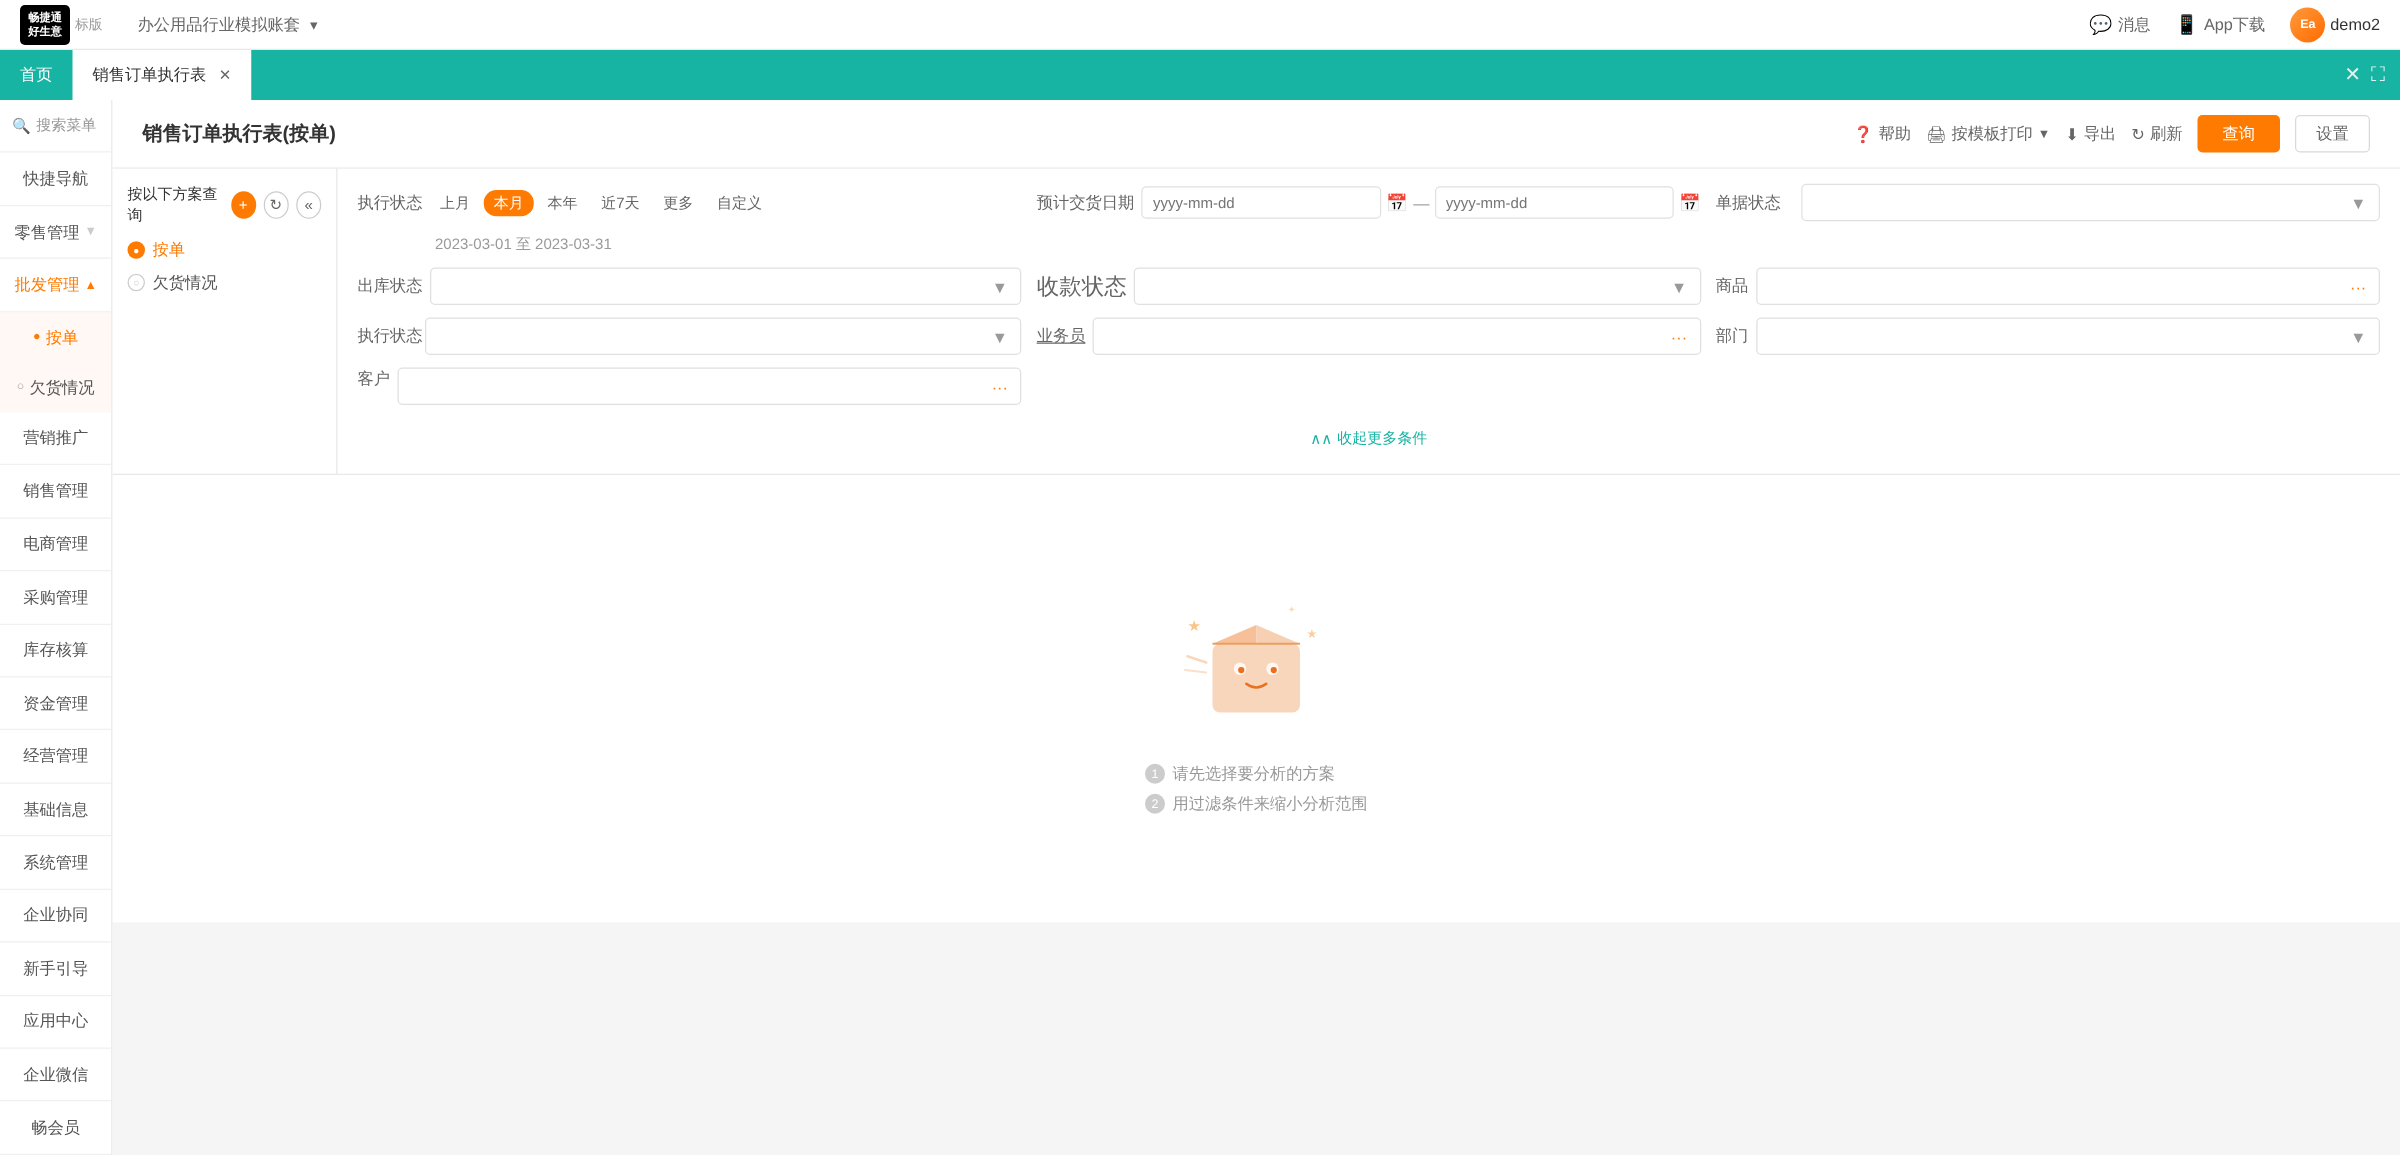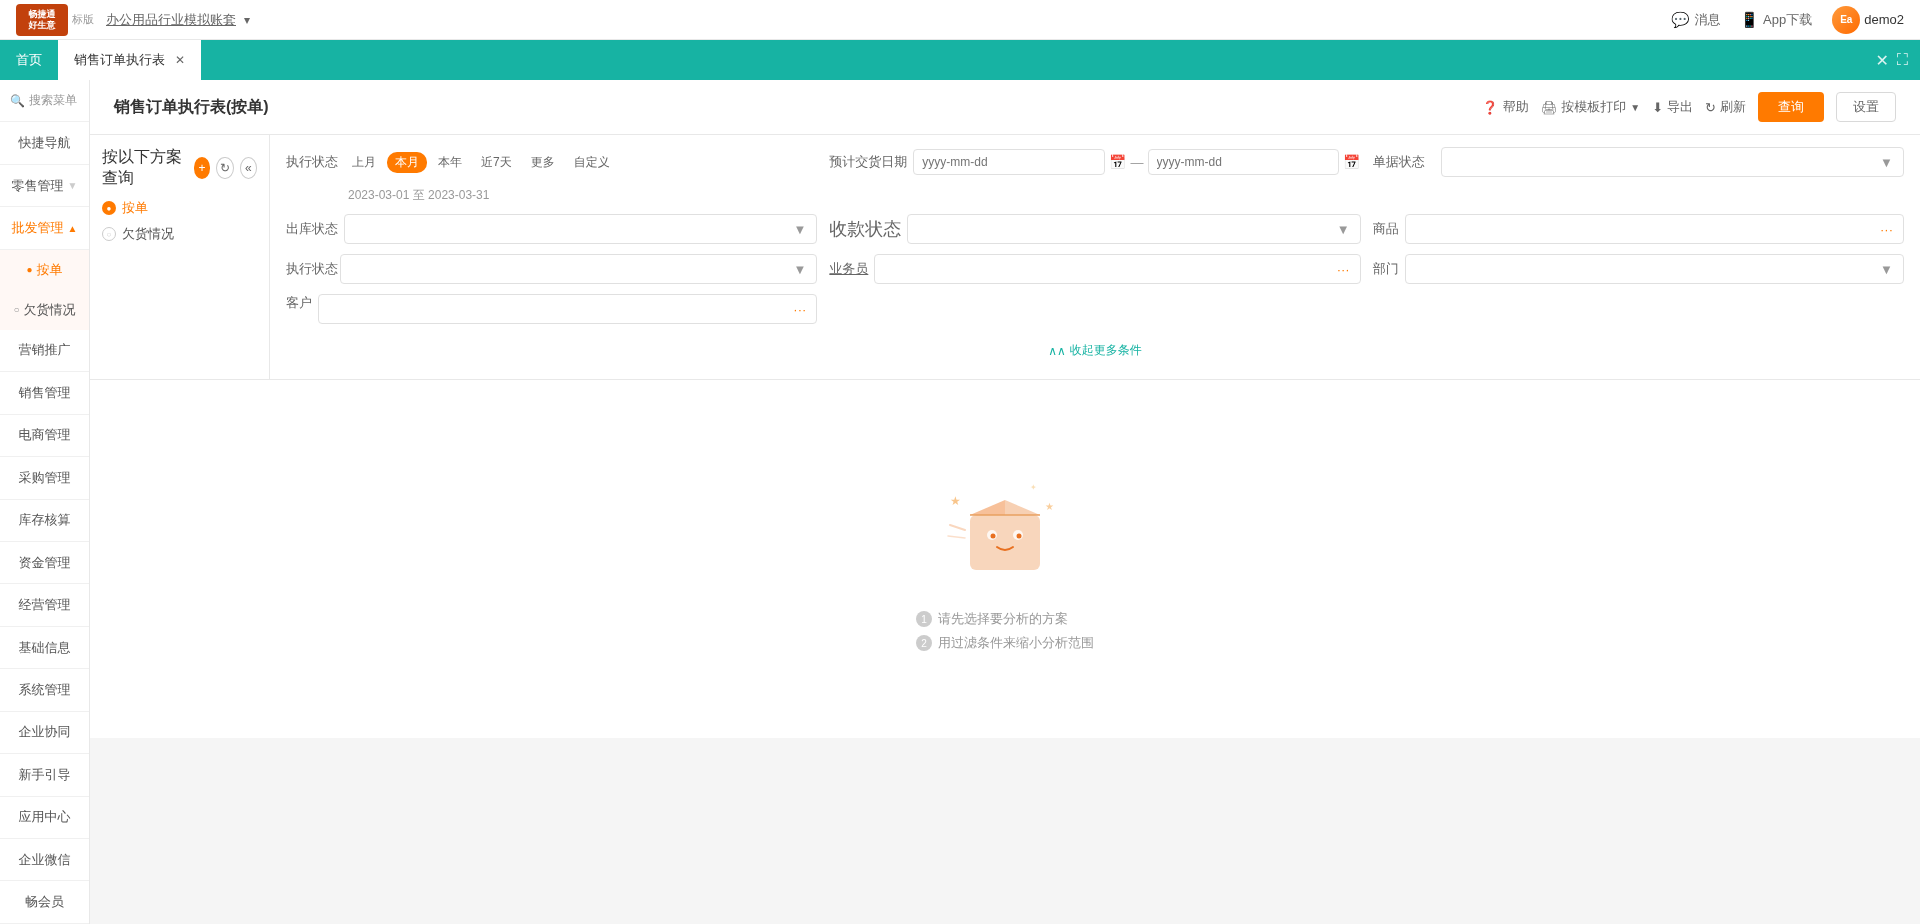--- a/index.html
+++ b/index.html
@@ -1,21 +1,21 @@
 <!DOCTYPE html>
 <html><head>
   <meta charset="utf-8">
   <style>
     * { box-sizing: border-box; margin: 0; padding: 0; }
     body { font-family: 'Microsoft YaHei', Arial, sans-serif; font-size: 13px; background: #f5f5f5; color: #333; display: flex; flex-direction: column; height: 100vh; overflow: hidden; }
 
     
     .topbar { background: #fff; height: 40px; display: flex; align-items: center; justify-content: space-between; padding: 0 16px; border-bottom: 1px solid #e8e8e8; flex-shrink: 0; }
     .topbar-left { display: flex; align-items: center; gap: 8px; }
-    .logo-box { width: 52px; height: 32px; background: #c2410c; border-radius: 4px; display: flex; align-items: center; justify-content: center; }
+    .logo-box { width: 40px; height: 32px; background: #000000; border-radius: 4px; display: flex; align-items: center; justify-content: center; }
     .logo-text { color: #fff; font-size: 10px; text-align: center; line-height: 1.2; }
     .topbar-title { color: #666; font-size: 13px; }
     .topbar-dropdown { color: #666; font-size: 12px; cursor: pointer; }
     .topbar-right { display: flex; align-items: center; gap: 20px; color: #666; font-size: 13px; }
     .topbar-right-item { display: flex; align-items: center; gap: 4px; cursor: pointer; }
     .avatar { width: 28px; height: 28px; border-radius: 50%; background: #ff7a00; display: flex; align-items: center; justify-content: center; color: #fff; font-size: 11px; overflow: hidden; }
 
     
     .tabbar { background: #17b3a3; height: 40px; display: flex; align-items: center; padding: 0 0; flex-shrink: 0; }
     .tab { height: 40px; display: flex; align-items: center; padding: 0 16px; font-size: 13px; color: rgba(255,255,255,0.85); cursor: pointer; gap: 6px; }
@@ -75,21 +75,21 @@
 </head>
 <body>
 
 <div class="topbar">
   <div class="topbar-left">
     <div class="logo-box">
       <div class="logo-text" style="white-space:pre-line; font-size:9px; font-weight:bold;">畅捷通
 好生意</div>
     </div>
     <span style="color:#999; font-size:11px; margin-left:-4px;">标版</span>
-    <span class="topbar-title" style="color:#666; font-size:13px; margin-left:4px;text-decoration:underline;">办公用品行业模拟账套</span>
+    <span class="topbar-title" style="color:#666; font-size:13px; margin-left:20px;">办公用品行业模拟账套</span>
     <span class="topbar-dropdown">▾</span>
   </div>
   <div class="topbar-right">
     <div class="topbar-right-item">
       <span style="font-size:15px;">💬</span>
       <span>消息</span>
     </div>
     <div class="topbar-right-item">
       <span style="font-size:15px;">📱</span>
       <span>App下载</span>
@@ -214,21 +214,21 @@
         </div>
         <button class="btn-primary">查询</button>
         <button class="btn-secondary">设置</button>
       </div>
     </div>
 
     <div style="display:flex; background:#fff; border-bottom:1px solid #e8e8e8;">
 
       <div style="width:180px; border-right:1px solid #e8e8e8; padding:12px;">
         <div style="display:flex; align-items:center; gap:6px; margin-bottom:10px;">
-          <span style="font-size:16px; color:#333;">按以下方案查询</span>
+          <span style="font-size:12px; color:#333;">按以下方案查询</span>
           <span class="icon-btn-small icon-btn-add">+</span>
           <span class="icon-btn-small icon-btn-circle">↻</span>
           <span class="icon-btn-small icon-btn-arrow">«</span>
         </div>
         <div style="display:flex; align-items:center; gap:6px; color:#ff7a00; cursor:pointer;">
           <span style="width:14px; height:14px; background:#ff7a00; border-radius:50%; display:inline-flex; align-items:center; justify-content:center;">
             <span style="color:#fff; font-size:8px;">●</span>
           </span>
           <span style="font-size:13px;">按单</span>
         </div>

